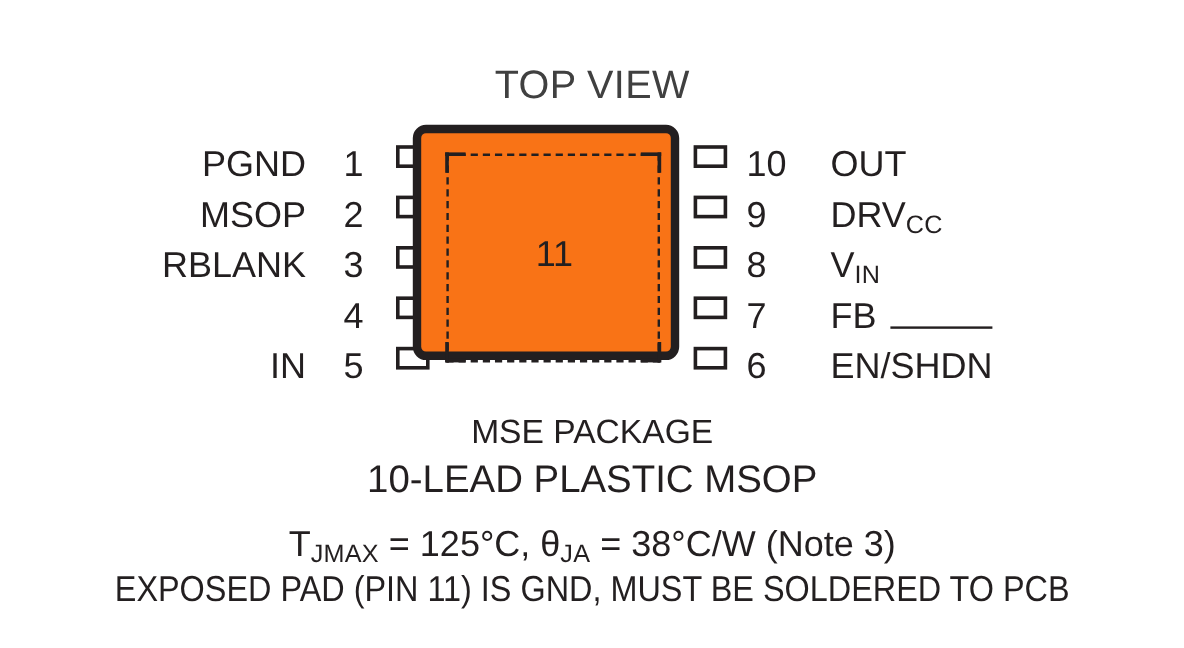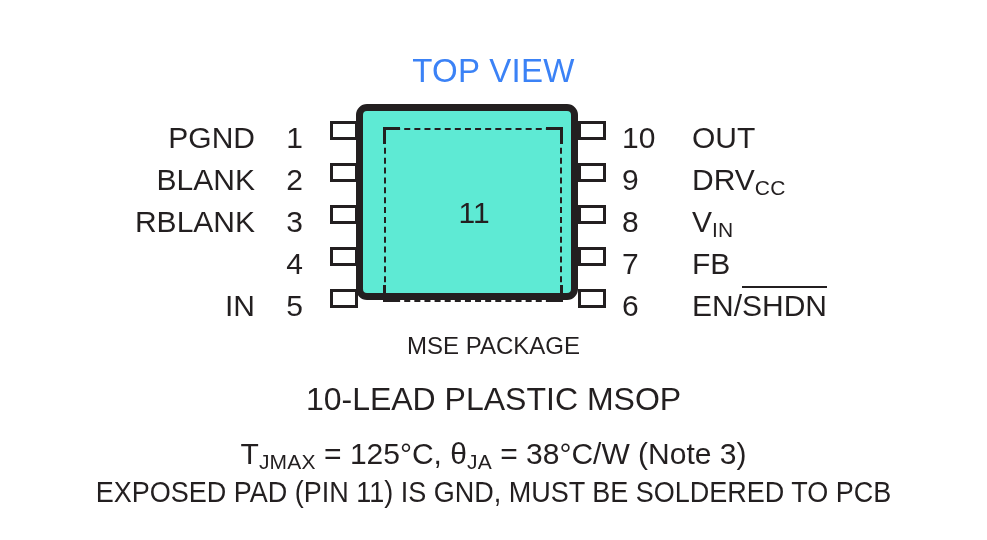--- a/index.html
+++ b/index.html
@@ -25,34 +25,34 @@
 
   
   .top-view {
     position: absolute;
     left: 0;
     top: 52px;
     width: 987px;
     text-align: center;
     font-size: 33px;
     letter-spacing: 0.3px;
-    color: #3b82f6;
+    color: #404040;
   }
 
   
   .pkg-body {
     position: absolute;
-    left: 356px;
+    left: 344px;
     top: 104px;
     width: 222px;
     height: 196px;
     box-sizing: border-box;
     border: 7px solid #231f20;
     border-radius: 11px;
-    background: #5eead4;
+    background: #f97316;
     z-index: 3;
   }
   .pad-outline {
     position: absolute;
     left: 21px;
     top: 17px;
     width: 178px;
     height: 174px;
     box-sizing: border-box;
     border: 2.5px dashed #231f20;
@@ -132,32 +132,32 @@
 
   .sub {
     font-size: 21px;
     vertical-align: baseline;
     position: relative;
     top: 5px;
     letter-spacing: 0.2px;
   }
   .ovl {
     border-top: 2.6px solid #231f20;
-    padding-top: 1px;
+    padding-top: 15px;
   }
 
   
   .caption {
     position: absolute;
     left: 0;
     width: 987px;
     text-align: center;
     color: #231f20;
   }
-  .cap-pkg   { top: 332px; font-size: 24px; }
+  .cap-pkg   { top: 344px; font-size: 28px; }
   .cap-lead  { top: 381px; font-size: 32px; }
   .cap-therm { top: 437px; font-size: 30px; }
   .cap-pad   {
     top: 475px;
     font-size: 30px;
     transform: scaleX(0.9);
     transform-origin: center top;
   }
 </style>
 </head>
@@ -186,21 +186,21 @@
     <div class="corner bl"></div>
     <div class="corner br"></div>
     <div class="pad-number">11</div>
   </div>
 
   <div class="pin-row left-row" style="top:121px">
     <span class="pname">PGND</span>
     <span class="pnum">1</span>
   </div>
   <div class="pin-row left-row" style="top:163px">
-    <span class="pname">BLANK</span>
+    <span class="pname">MSOP</span>
     <span class="pnum">2</span>
   </div>
   <div class="pin-row left-row" style="top:205px">
     <span class="pname">RBLANK</span>
     <span class="pnum">3</span>
   </div>
   <div class="pin-row left-row" style="top:247px">
     <span class="pnum">4</span>
   </div>
   <div class="pin-row left-row" style="top:289px">

